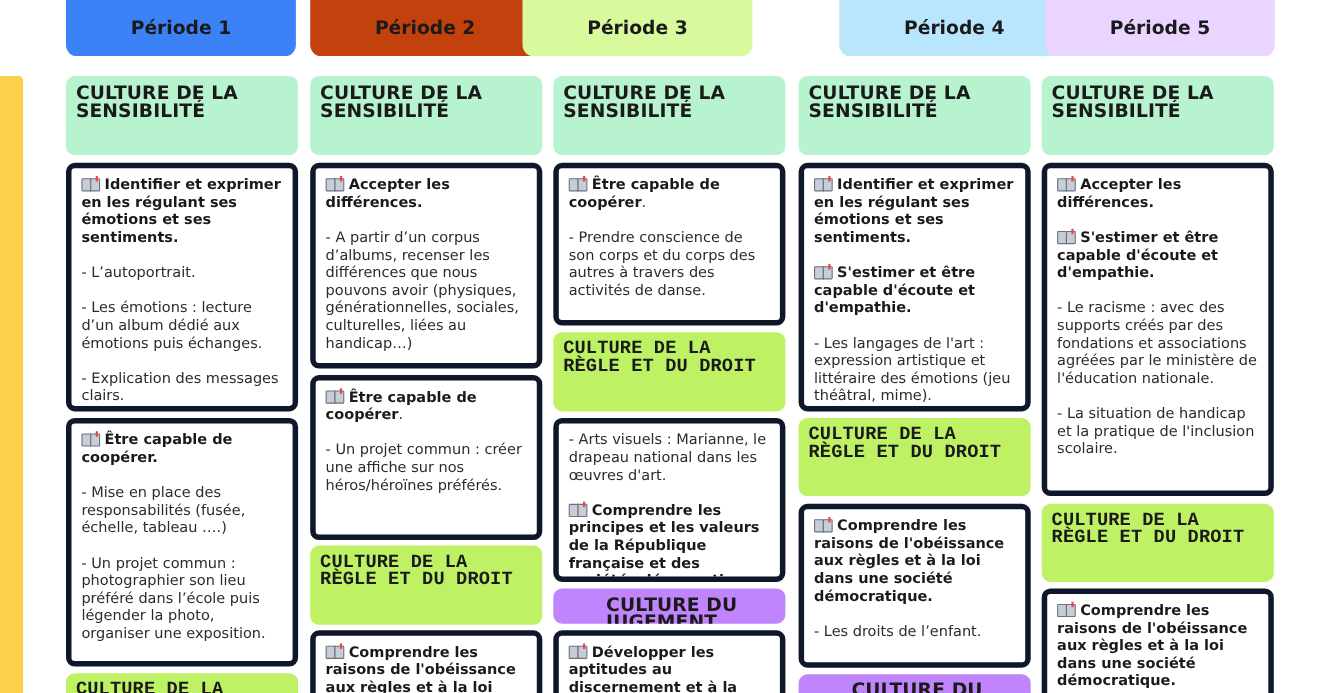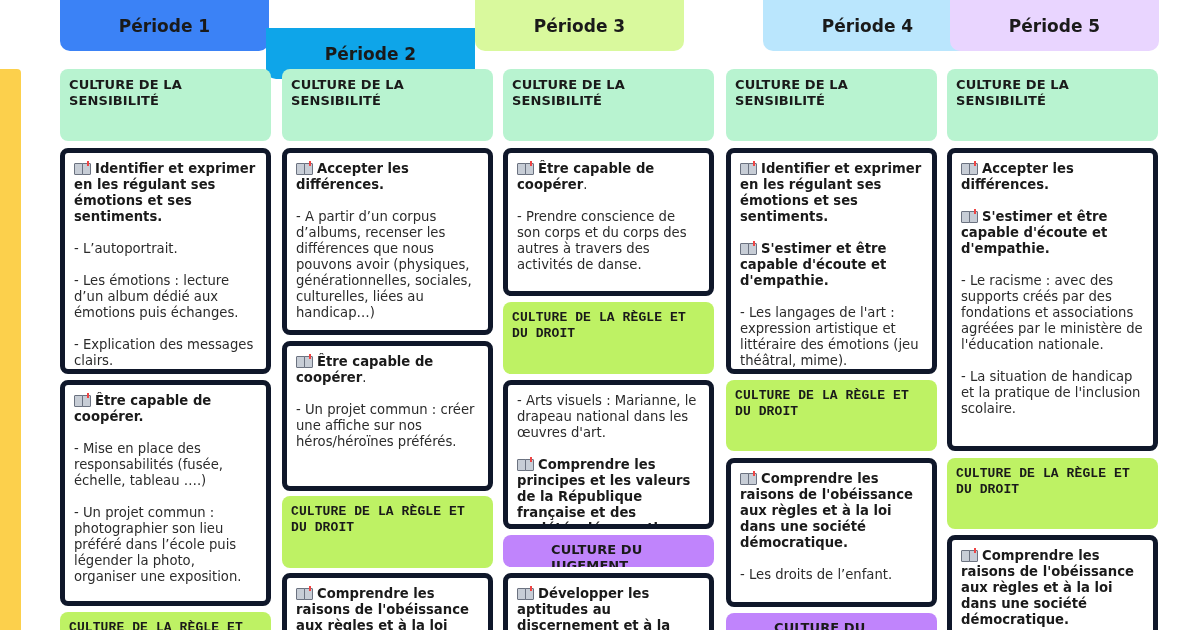--- a/index.html
+++ b/index.html
@@ -1,40 +1,40 @@
 <!DOCTYPE html>
 <html><head>
 <meta charset="utf-8">
 <style>
   * { box-sizing: border-box; margin: 0; padding: 0; }
   html, body { width: 1200px; height: 630px; overflow: hidden; background: #ffffff; }
   body { position: relative; font-family: "DejaVu Sans", sans-serif; color: #1a1a1a; }
   .side-bar { position: absolute; left: 0; top: 69px; width: 21px; height: 600px; background: #fcd04c; border-radius: 0 4px 0 0; }
   .period-header { position: absolute; top: 0; height: 51px; width: 209px; border-radius: 0 0 10px 10px; display: flex; align-items: center; justify-content: center; font-weight: bold; font-size: 17px; color: #1a1a1a; }
   .card { position: absolute; width: 211px; border-radius: 8px; padding: 8px 9px 8px 9px; overflow: hidden; font-size: 13.2px; line-height: 16px; }
-  .card.theme { font-weight: bold; font-size: 13px; line-height: 16px; letter-spacing: 0.1px; text-transform: none; }
+  .card.theme { font-weight: bold; font-size: 17px; line-height: 16px; letter-spacing: 0.1px; text-transform: none; }
   .card.sens { background: #b8f3d0; }
   .card.regle { background: #bef264; font-family: Liberation Mono, monospace; }
   .card.jugement { background: #c084fc; padding-top: 7px; padding-left: 48px; }
   .card.content { background: #ffffff; border: 5px solid #0f172a; color: #2b2b2b; }
   .para { margin-bottom: 16px; }
   .para:last-child { margin-bottom: 0; }
   .comp { font-weight: bold; color: #1a1a1a; }
   .book-icon { display: inline-block; width: 17px; height: 12px; position: relative; vertical-align: -1px; margin-right: 4px; }
   .book-icon::before { content: ""; position: absolute; left: 0; top: 1px; width: 7px; height: 10px; background: #c7cdd6; border: 1px solid #6b7280; border-radius: 1px 0 0 1px; }
   .book-icon::after { content: ""; position: absolute; left: 8px; top: 1px; width: 7px; height: 10px; background: #c7cdd6; border: 1px solid #6b7280; border-radius: 0 1px 1px 0; }
   .book-icon i { position: absolute; right: 2px; top: -1px; width: 2px; height: 5px; background: #ef4444; z-index: 2; }
 </style>
 </head>
 <body>
 
 <div class="side-bar"></div>
 
 <div class="period-header" style="left:60px;background:#3b82f6;">Période 1</div>
-<div class="period-header" style="left:266px;background:#0ea5e9;margin-top:28px;">Période 2</div>
+<div class="period-header" style="left:282px;background:#c2410c;">Période 2</div>
 <div class="period-header" style="left:475px;background:#d9f99d;">Période 3</div>
 <div class="period-header" style="left:727px;background:#bae6fd;margin-left:36px;">Période 4</div>
 <div class="period-header" style="left:950px;background:#e9d5ff;">Période 5</div>
 
 <div class="card theme sens" style="left:60px;top:69px;height:72px;">CULTURE DE LA SENSIBILITÉ</div>
 <div class="card content" style="left:60px;top:148px;height:226px;">
   <div class="para comp"><span class="book-icon"><i></i></span><span>Identifier et exprimer en les régulant ses émotions et ses sentiments.</span></div>
   <div class="para">- L’autoportrait.</div>
   <div class="para">- Les émotions  : lecture d’un album dédié aux émotions puis échanges.</div>
   <div class="para">- Explication des messages clairs.</div>

